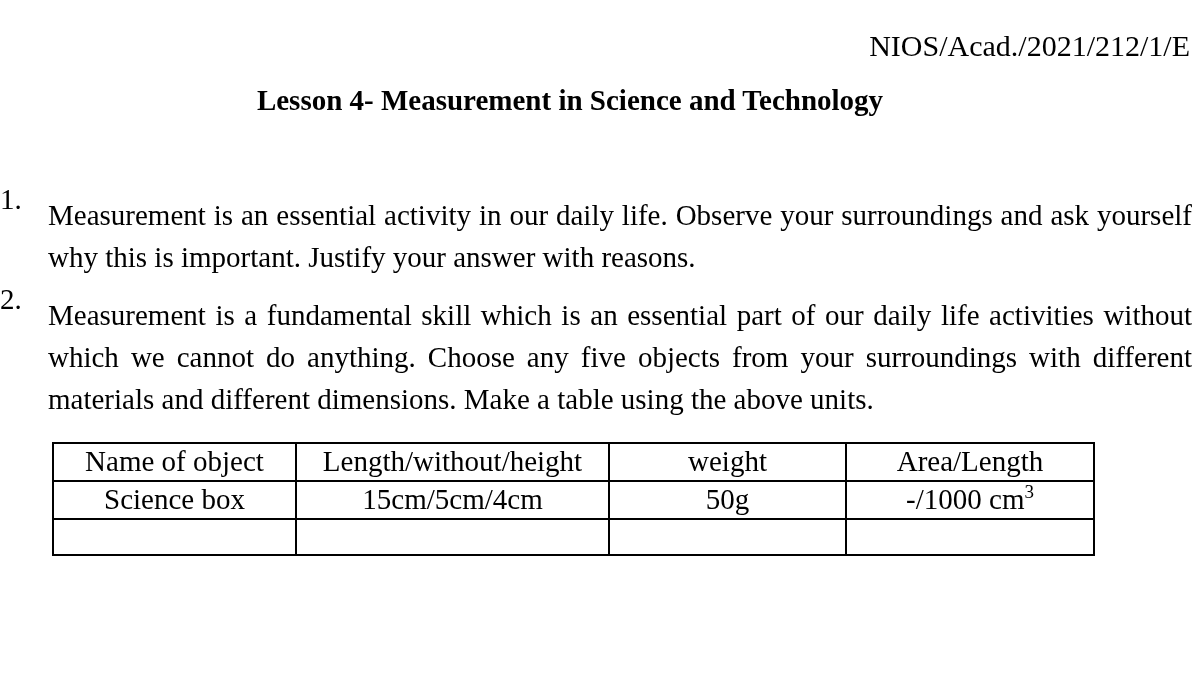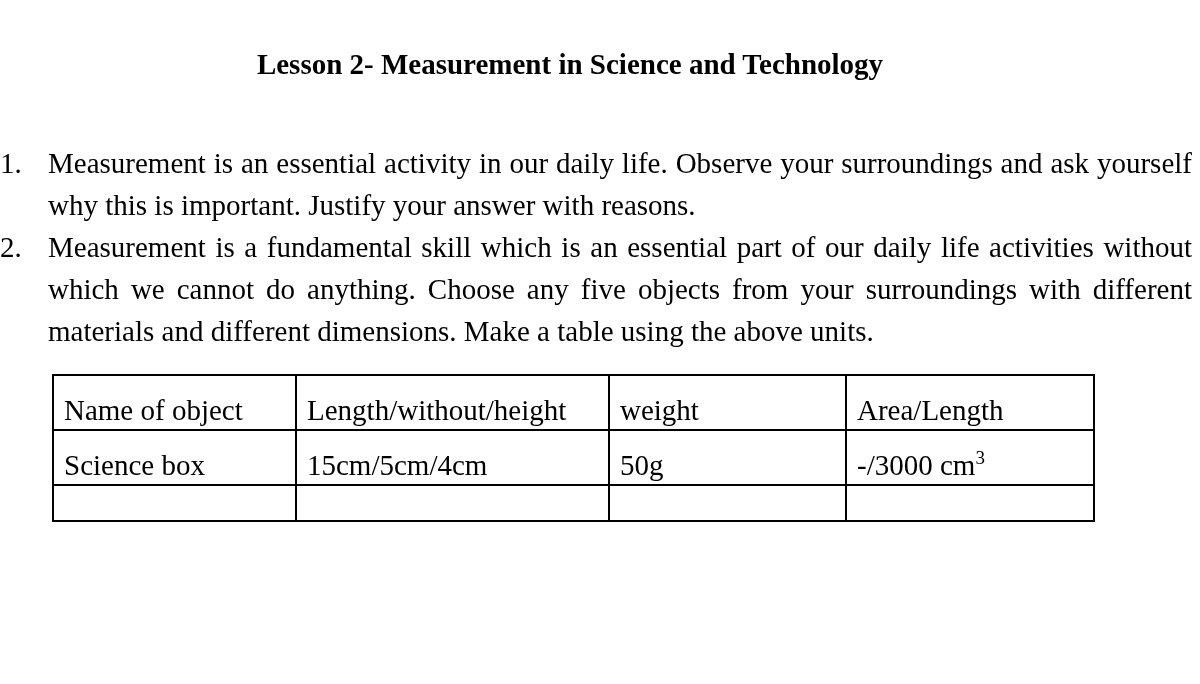--- a/index.html
+++ b/index.html
@@ -44,51 +44,54 @@
     font-size: 29px;
     line-height: 42px;
   }
   .qnum {
     flex: 0 0 48px;
     width: 48px;
   }
   .qtext {
     flex: 1 1 auto;
     text-align: justify;
+    margin-top: 16px;
   }
   table.units-table {
     margin-top: 22px;
     margin-left: 52px;
     border-collapse: collapse;
     width: 1041px;
     table-layout: fixed;
     font-size: 29px;
   }
   table.units-table td {
     border: 2px solid #000000;
     height: 36px;
-    padding: 18px 10px 2px 10px;
+    padding: 1px 10px 2px 10px;
     vertical-align: middle;
     white-space: nowrap;
     overflow: hidden;
+    text-align: center;
   }
   col.c1 { width: 243px; }
   col.c2 { width: 313px; }
   col.c3 { width: 237px; }
   col.c4 { width: 248px; }
   sup { font-size: 19px; line-height: 0; }
 </style>
 </head>
 <body>
 
 <div class="page">
 
+  <div class="ref-line">NIOS/Acad./2021/212/1/E</div>
 
   <div class="headings">
-    <div>Lesson 2- Measurement in Science and Technology</div>
+    <div>Lesson 4- Measurement in Science and Technology</div>
   </div>
 
   <div class="questions">
     <div class="question">
       <span class="qnum">1.</span>
       <div class="qtext">Measurement is an essential activity in our daily life. Observe your surroundings and ask yourself why this is important. Justify your answer with reasons.</div>
     </div>
     <div class="question">
       <span class="qnum">2.</span>
       <div class="qtext">Measurement is a fundamental skill which is an essential part of our daily life activities without which we cannot do anything. Choose any five objects from your surroundings with different materials and different dimensions. Make a table using the above units.</div>
@@ -107,21 +110,21 @@
         <td>Name of object</td>
         <td>Length/without/height</td>
         <td>weight</td>
         <td>Area/Length</td>
       </tr>
       <tr>
         <td>Science box</td>
         <td>15cm/5cm/4cm</td>
         <td>50g</td>
         <td>
-          <span>-/3000 cm</span><sup>3</sup>
+          <span>-/1000 cm</span><sup>3</sup>
         </td>
       </tr>
       <tr>
         <td></td>
         <td></td>
         <td></td>
         <td></td>
       </tr>
     </tbody>
   </table>

